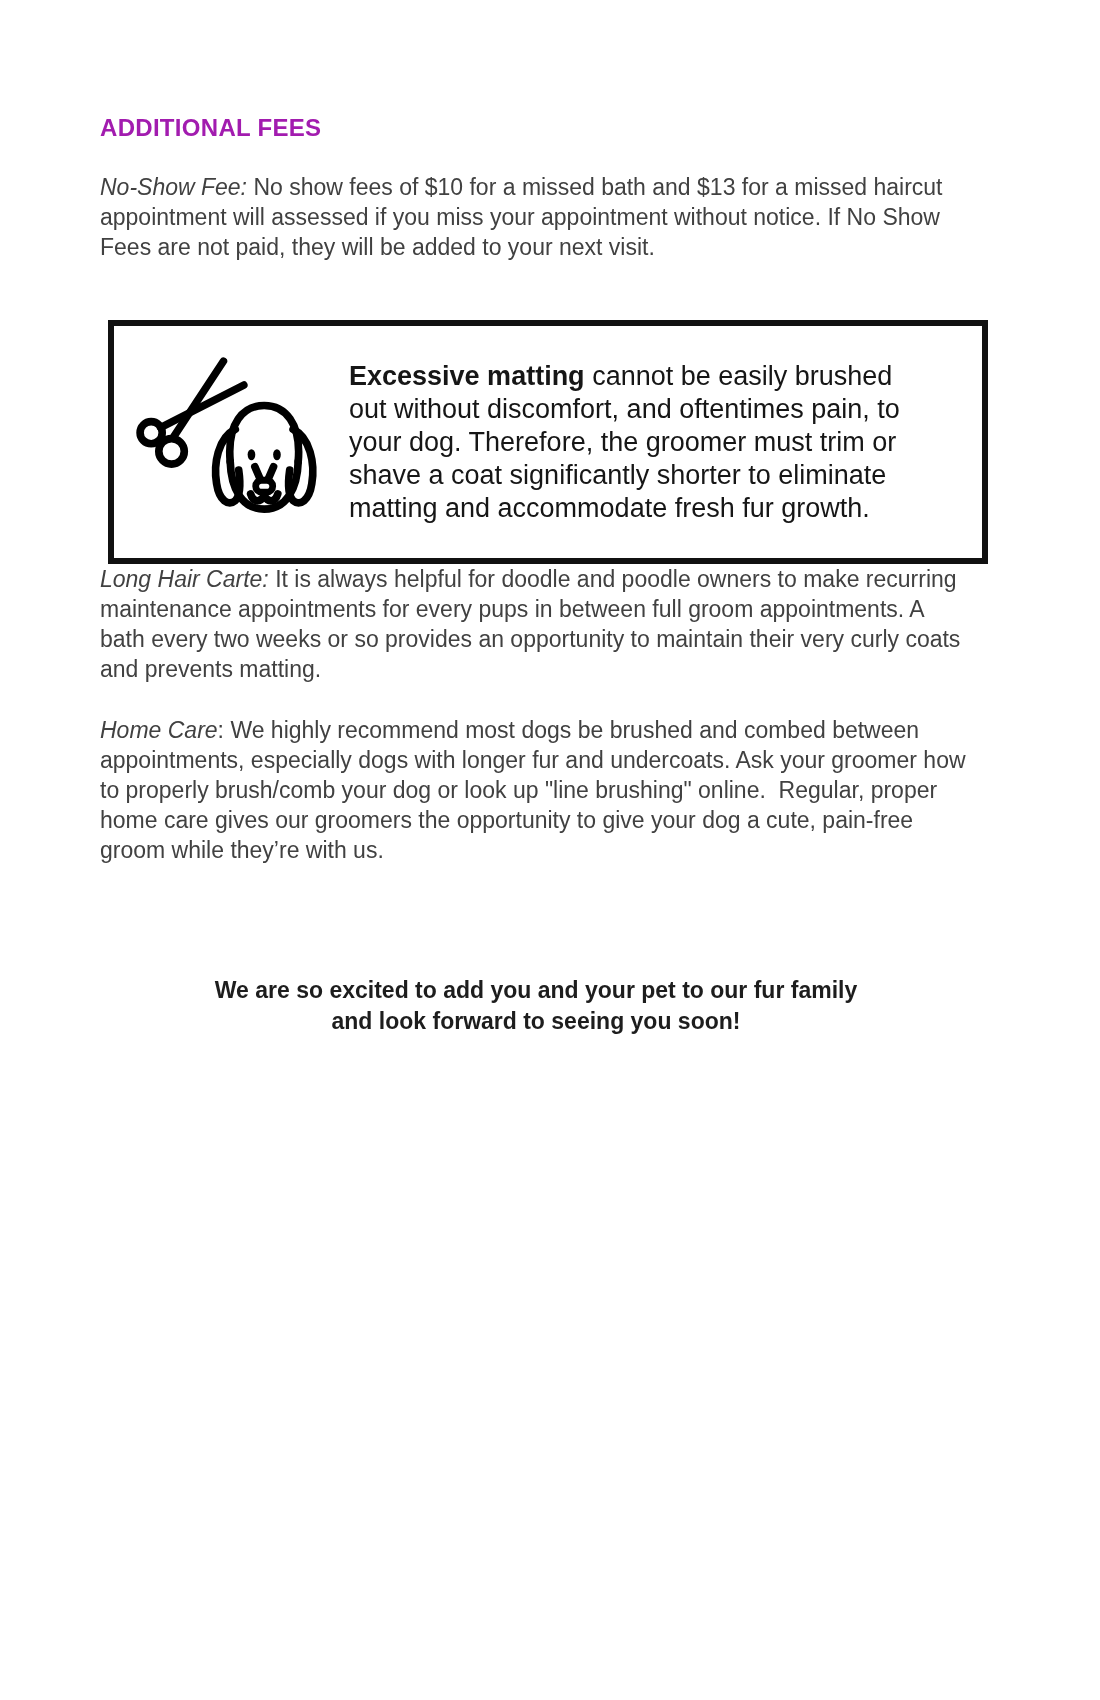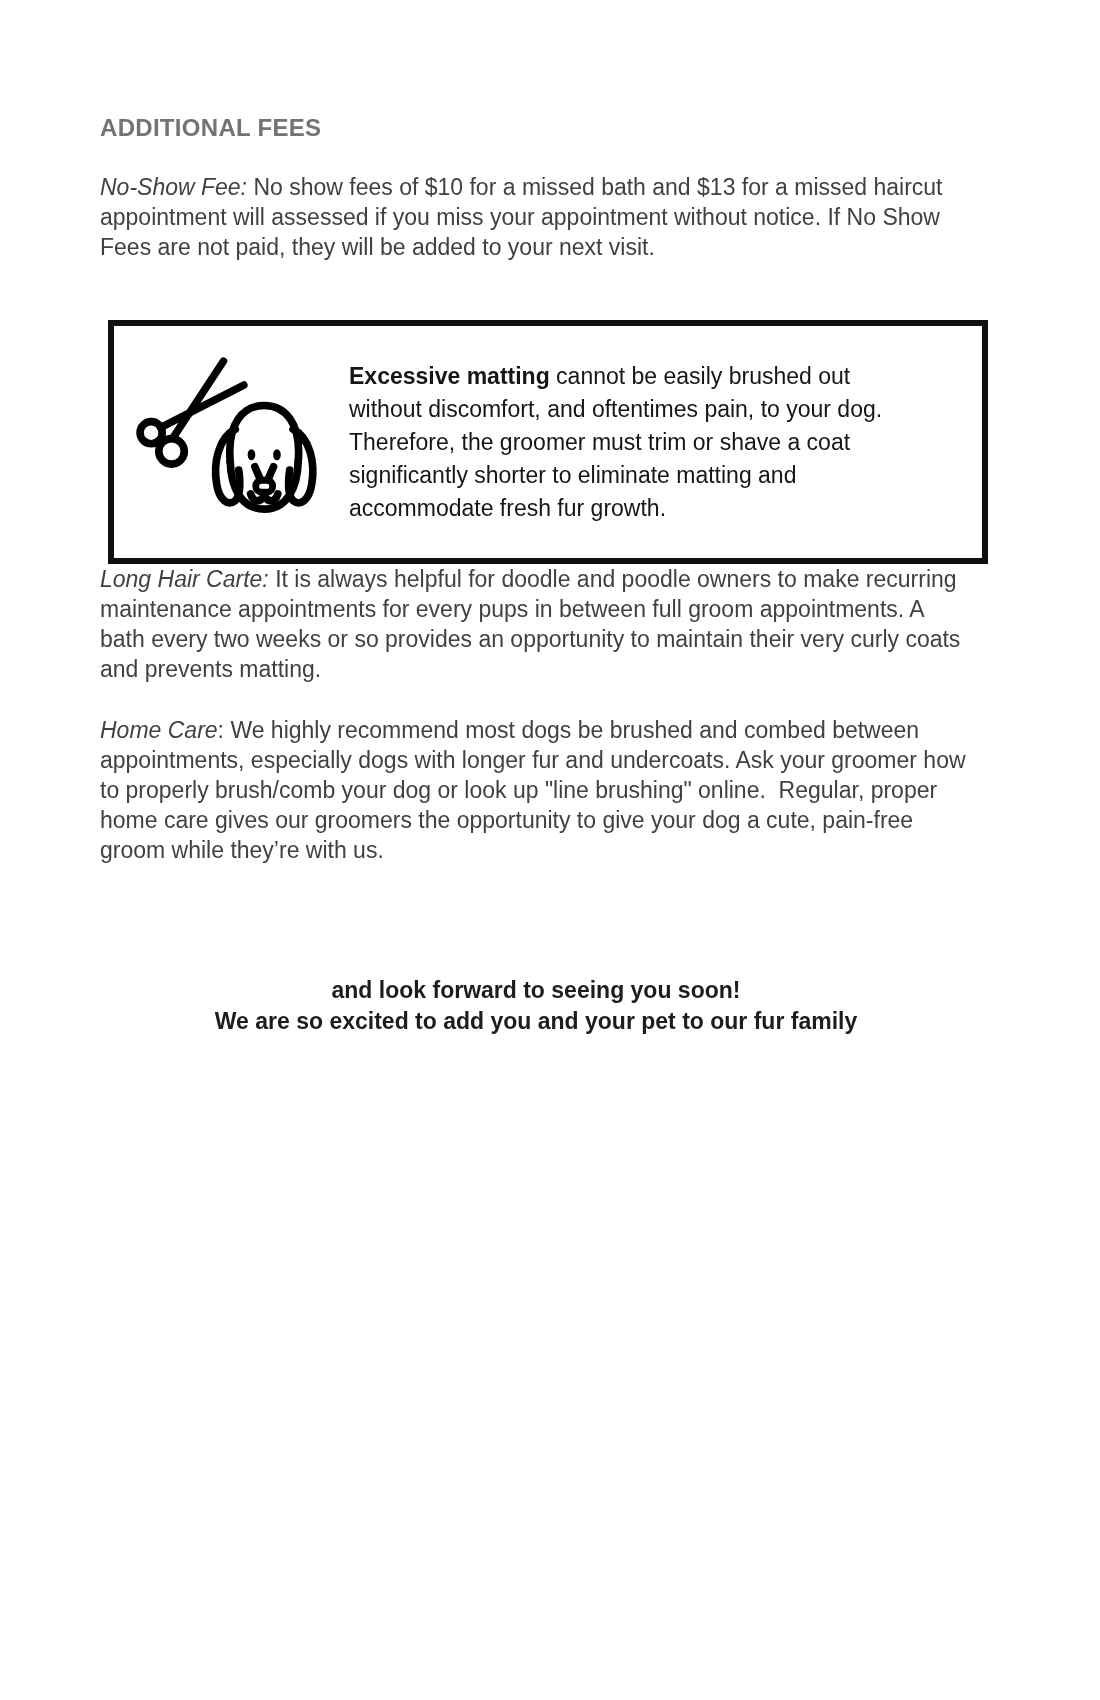--- a/index.html
+++ b/index.html
@@ -20,21 +20,21 @@
     height: 1700px;
     padding: 114px 120px 0 100px;
   }
   .content {
     width: 872px;
   }
   h2.section-heading {
     font-size: 24px;
     line-height: 28px;
     font-weight: bold;
-    color: #737373;
+    color: #a21caf;
     letter-spacing: 0.3px;
     margin: 0 0 30px 0;
   }
   p.body-para {
     font-size: 23px;
     line-height: 30px;
     color: #414141;
     margin: 0 0 31px 0;
     white-space: pre-wrap;
   }
@@ -53,21 +53,21 @@
   }
   .callout-icon {
     flex: 0 0 225px;
     display: flex;
     justify-content: center;
     align-items: center;
   }
   .callout-text {
     flex: 1;
     margin: 0;
-    font-size: 23px;
+    font-size: 27px;
     line-height: 33px;
     color: #161616;
     white-space: pre-wrap;
   }
   .callout-text .callout-lead {
     font-weight: bold;
   }
   .after-callout {
     margin-top: 52px;
     margin-bottom: 26px;
@@ -117,18 +117,18 @@
       </div>
       <p class="callout-text"><span class="callout-lead">Excessive matting</span><span> cannot be easily brushed out without discomfort, and oftentimes pain, to your dog. Therefore, the groomer must trim or shave a coat significantly shorter to eliminate matting and accommodate fresh fur growth.</span></p>
     </div>
 
 
     <p class="body-para"><span class="lead">Long Hair Carte:</span><span> It is always helpful for doodle and poodle owners to make recurring maintenance appointments for every pups in between full groom appointments. A bath every two weeks or so provides an opportunity to maintain their very curly coats and prevents matting.</span></p>
 
     <p class="body-para"><span class="lead">Home Care</span><span>: We highly recommend most dogs be brushed and combed between appointments, especially dogs with longer fur and undercoats. Ask your groomer how to properly brush/comb your dog or look up "line brushing" online.  Regular, proper home care gives our groomers the opportunity to give your dog a cute, pain-free groom while they’re with us.</span></p>
 
     <div class="closing">
+      <div>We are so excited to add you and your pet to our fur family</div>
       <div>and look forward to seeing you soon!</div>
-      <div>We are so excited to add you and your pet to our fur family</div>
     </div>
 
   </div>
 </div>
 
 </body></html>

